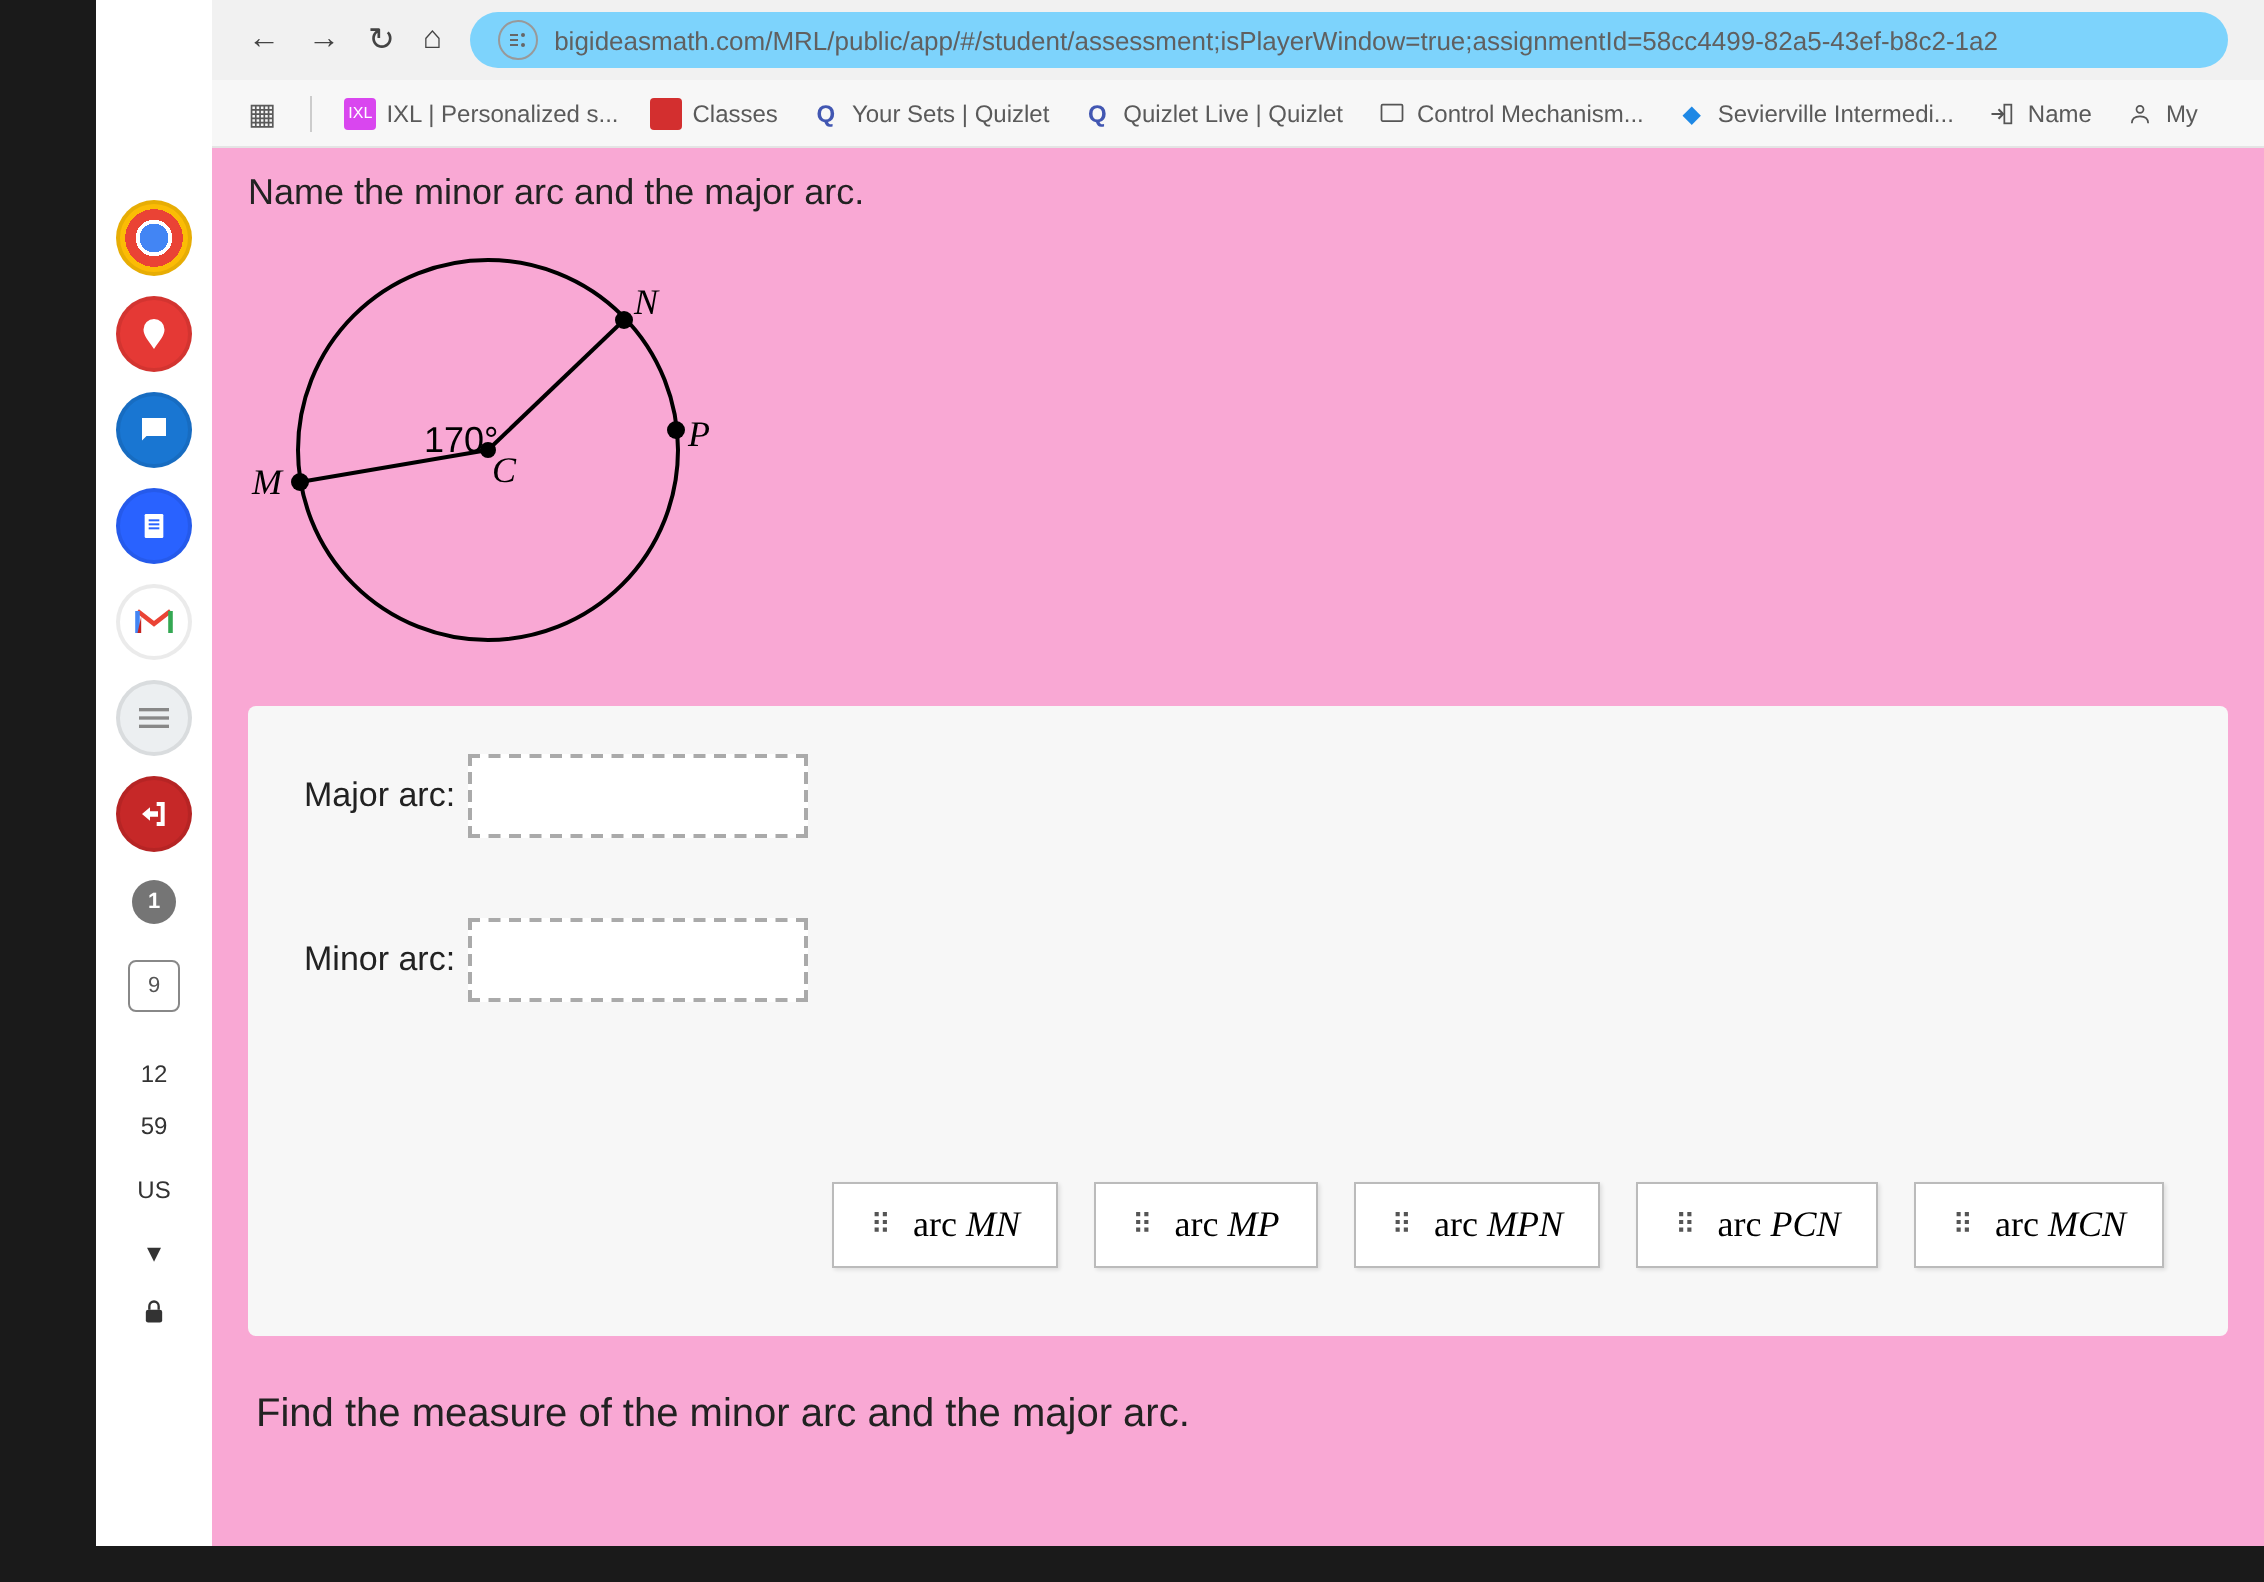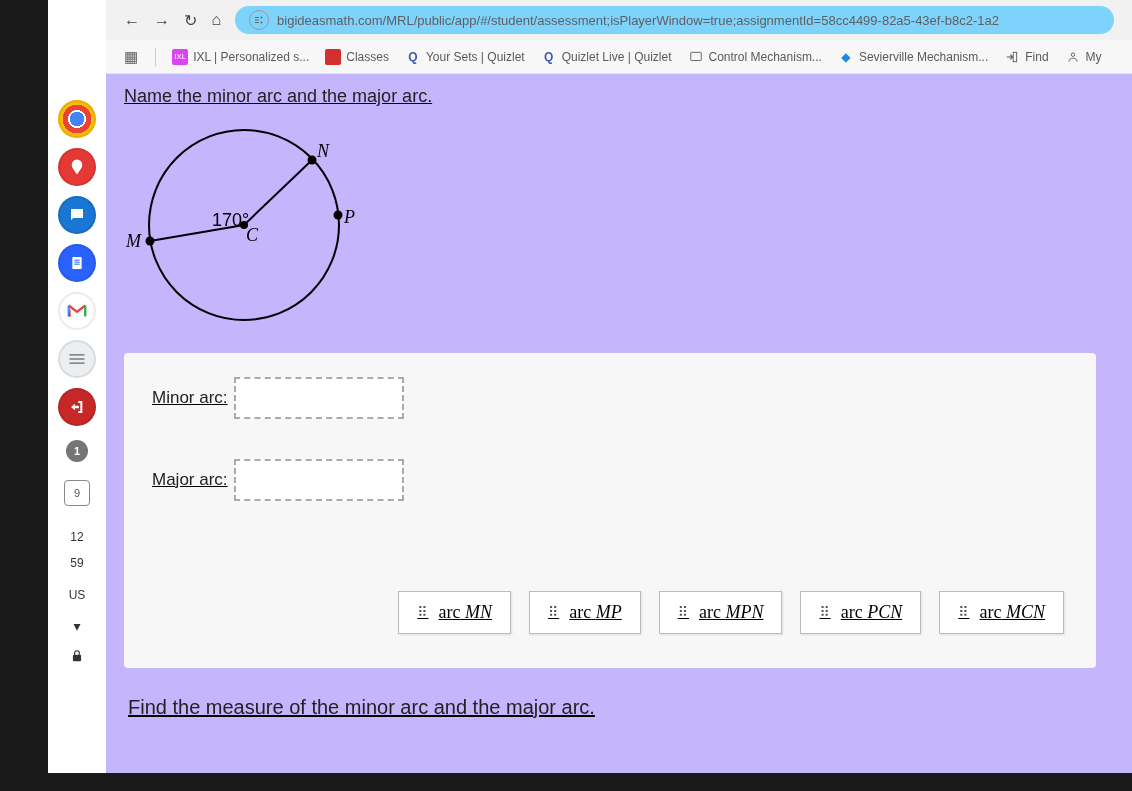--- a/index.html
+++ b/index.html
@@ -101,25 +101,24 @@
       font-size: 12px;
       color: #5a5a5a;
       white-space: nowrap;
     }
     .bk-item { display: flex; align-items: center; gap: 5px; cursor: pointer; }
     .bk-icon { width: 16px; height: 16px; display:inline-flex; align-items:center; justify-content:center; }
     .bk-divider { width: 1px; height: 18px; background: #ccc; }
 
     
     .page {
-      padding: 12px 36px 18px 18px;
-      background: #c4b5fd;
+      padding: 12px 18px 18px 18px;
+      background: #f9a8d4;
       height: calc(100% - 74px);
       overflow: auto;
-      text-decoration: underline;
     }
     .question-title {
       font-size: 18px;
       color: #222;
       margin-bottom: 8px;
       font-weight: 400;
     }
 
     
     .diagram {
@@ -285,30 +284,30 @@
     <span class="bk-item">
       <span class="bk-icon">
         <svg width="14" height="14" viewBox="0 0 24 24">
             <rect x="3" y="4" width="18" height="14" rx="1" fill="none" stroke="#555" stroke-width="1.5"></rect>
           </svg>
       </span>
       <span>Control Mechanism...</span>
     </span>
     <span class="bk-item">
       <span class="bk-icon" style="color:#1e88e5;">◆</span>
-      <span>Sevierville Mechanism...</span>
+      <span>Sevierville Intermedi...</span>
     </span>
     <span class="bk-item">
       <span class="bk-icon">
         <svg width="14" height="14" viewBox="0 0 24 24">
             <path d="M3 12h10m-4-4 4 4-4 4" stroke="#555" stroke-width="1.8" fill="none"></path>
             <rect x="14" y="4" width="6" height="16" fill="none" stroke="#555" stroke-width="1.5"></rect>
           </svg>
       </span>
-      <span>Find</span>
+      <span>Name</span>
     </span>
     <span class="bk-item">
       <span class="bk-icon">
         <svg width="14" height="14" viewBox="0 0 24 24">
             <circle cx="12" cy="8" r="3" fill="none" stroke="#555" stroke-width="1.5"></circle>
             <path d="M5 20c0-4 3-6 7-6s7 2 7 6" fill="none" stroke="#555" stroke-width="1.5"></path>
           </svg>
       </span>
       <span>My</span>
     </span>
@@ -334,27 +333,27 @@
       </svg>
       <span class="pt-label" style="top:26px;left:193px;">N</span>
       <span class="pt-label" style="top:92px;left:220px;">P</span>
       <span class="pt-label" style="top:116px;left:2px;">M</span>
       <span class="pt-label" style="top:110px;left:122px;font-style:italic;">C</span>
       <span class="angle-label">170°</span>
     </div>
 
     <div class="answer-card">
       <div class="arc-row">
+        <span>Major arc:</span>
+        <div class="drop-target"></div>
+      </div>
+      <div class="arc-row">
         <span>Minor arc:</span>
         <div class="drop-target"></div>
       </div>
-      <div class="arc-row">
-        <span>Major arc:</span>
-        <div class="drop-target"></div>
-      </div>
 
       <div class="options-row">
         <div class="option-tile">
           <span class="drag-handle">⠿</span>
           <span><span>arc</span>&nbsp;<span class="math">MN</span></span>
         </div>
         <div class="option-tile">
           <span class="drag-handle">⠿</span>
           <span><span>arc</span>&nbsp;<span class="math">MP</span></span>
         </div>

